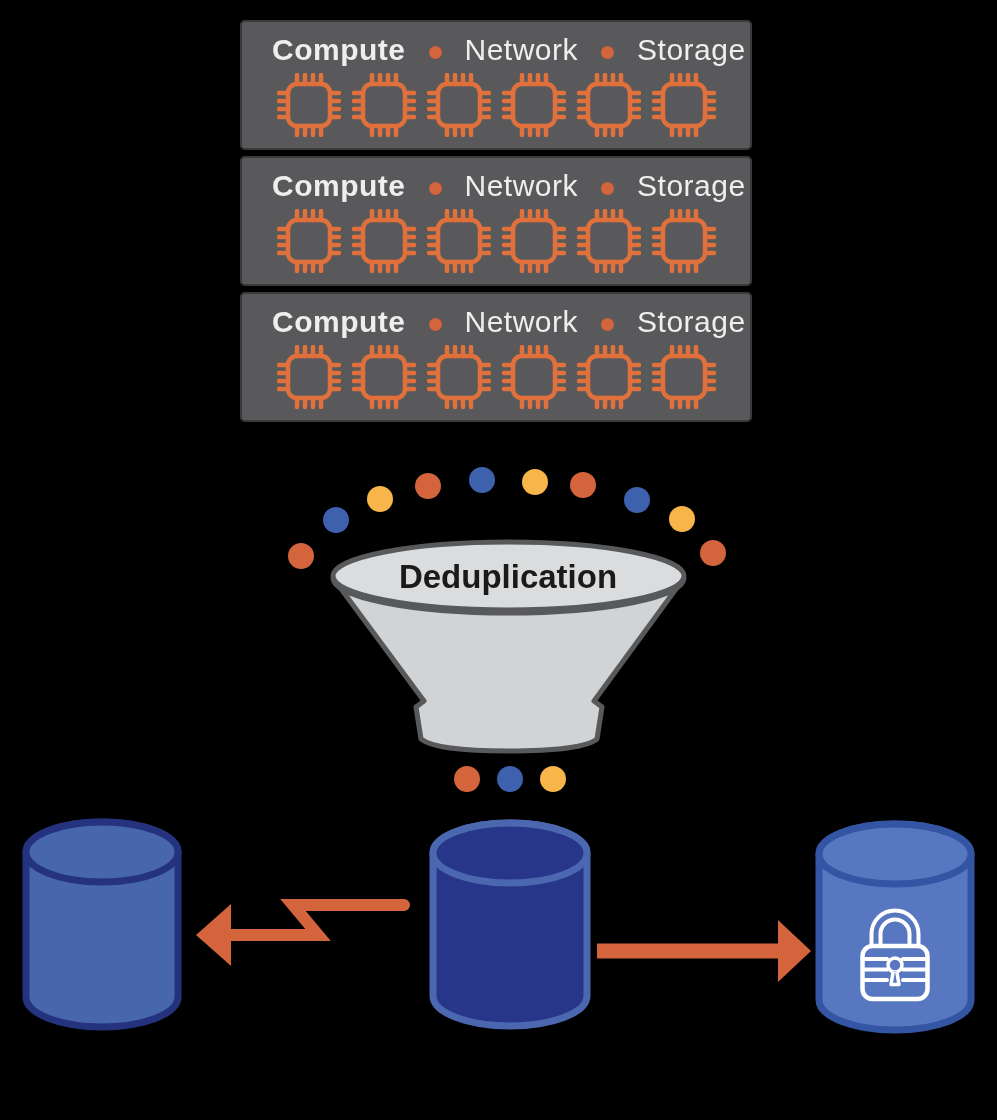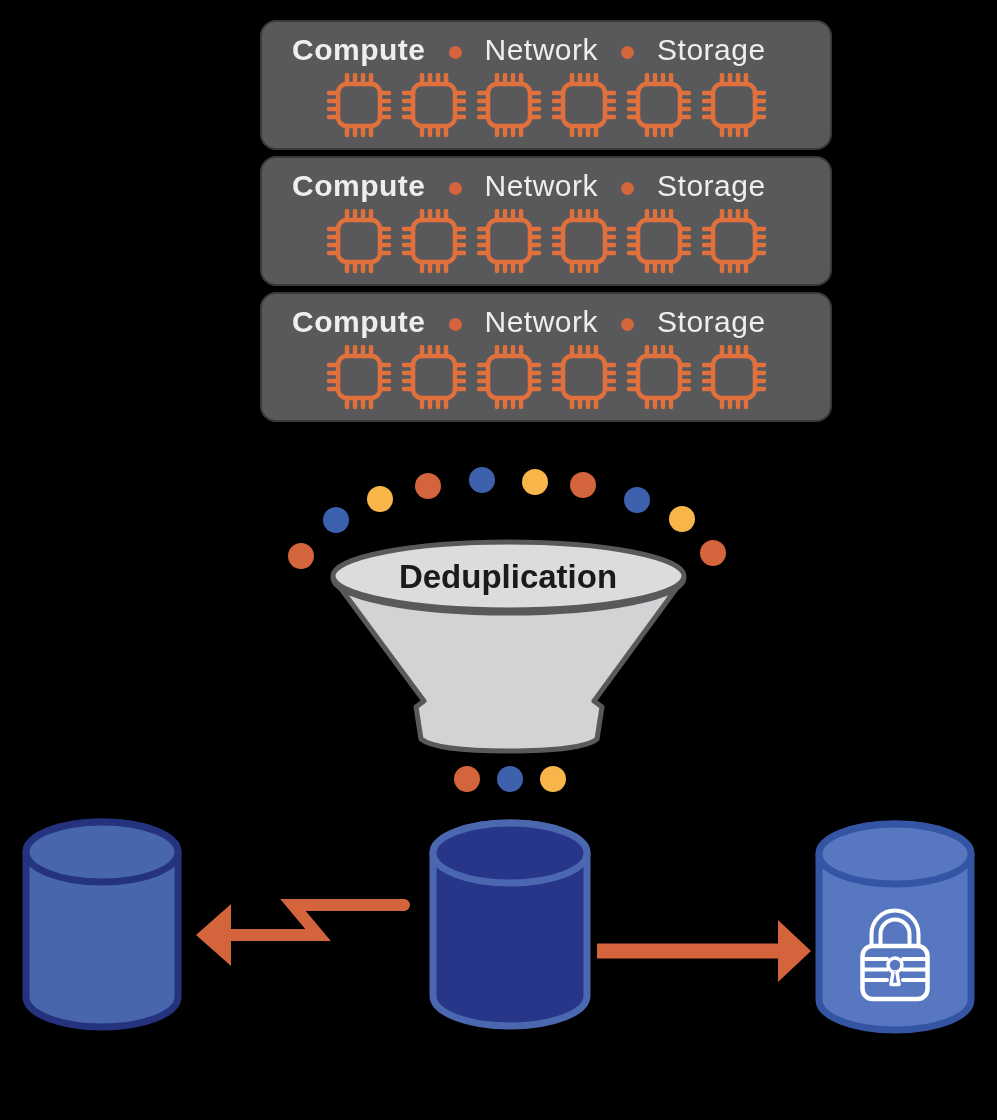--- a/index.html
+++ b/index.html
@@ -2,24 +2,24 @@
 <html style="--background: #000000; --server-box-bg: #59595B; --server-box-border: #3A3A3C; --label-white: #EEEEEF; --chip-orange: #E0713C; --orange: #D4643C; --blue: #3E61AD; --yellow: #F8B54A; --funnel-fill: #D2D3D5; --funnel-rim-fill: #DBDCDD; --funnel-stroke: #58595B; --funnel-text: #1A1A1A; --cyl-left-fill: #4766AE; --cyl-left-stroke: #25337E; --cyl-center-fill: #283689; --cyl-center-stroke: #4A67B0; --cyl-right-fill: #5778C1; --cyl-right-stroke: #3454A4; --lock-white: #FFFFFF;"><head>
 <meta charset="utf-8">
 <style>
   html,body{margin:0;padding:0;background:#000;}
   .stage{
     position:relative;width:997px;height:1120px;background:var(--background,#000);
     font-family:"Liberation Sans", sans-serif;overflow:hidden;
   }
   
   .server-box{
-    position:absolute;left:260px;width:572px;height:130px;box-sizing:border-box;
+    position:absolute;left:240px;width:512px;height:130px;box-sizing:border-box;
     background:var(--server-box-bg,#59595B);
     border:2px solid var(--server-box-border,#3A3A3C);
-    border-radius:16px;
+    border-radius:5px;
   }
   .server-title{
     display:flex;align-items:center;gap:21px;
     padding:11px 0 0 30px;
     font-size:30px;color:var(--label-white,#EEEEEF);letter-spacing:.5px;
   }
   .server-title .bold{font-weight:700;}
   .sep-dot{
     width:13px;height:13px;border-radius:50%;flex:0 0 auto;
     background:var(--orange,#D4643C);margin:4px 2px 0 2px;

